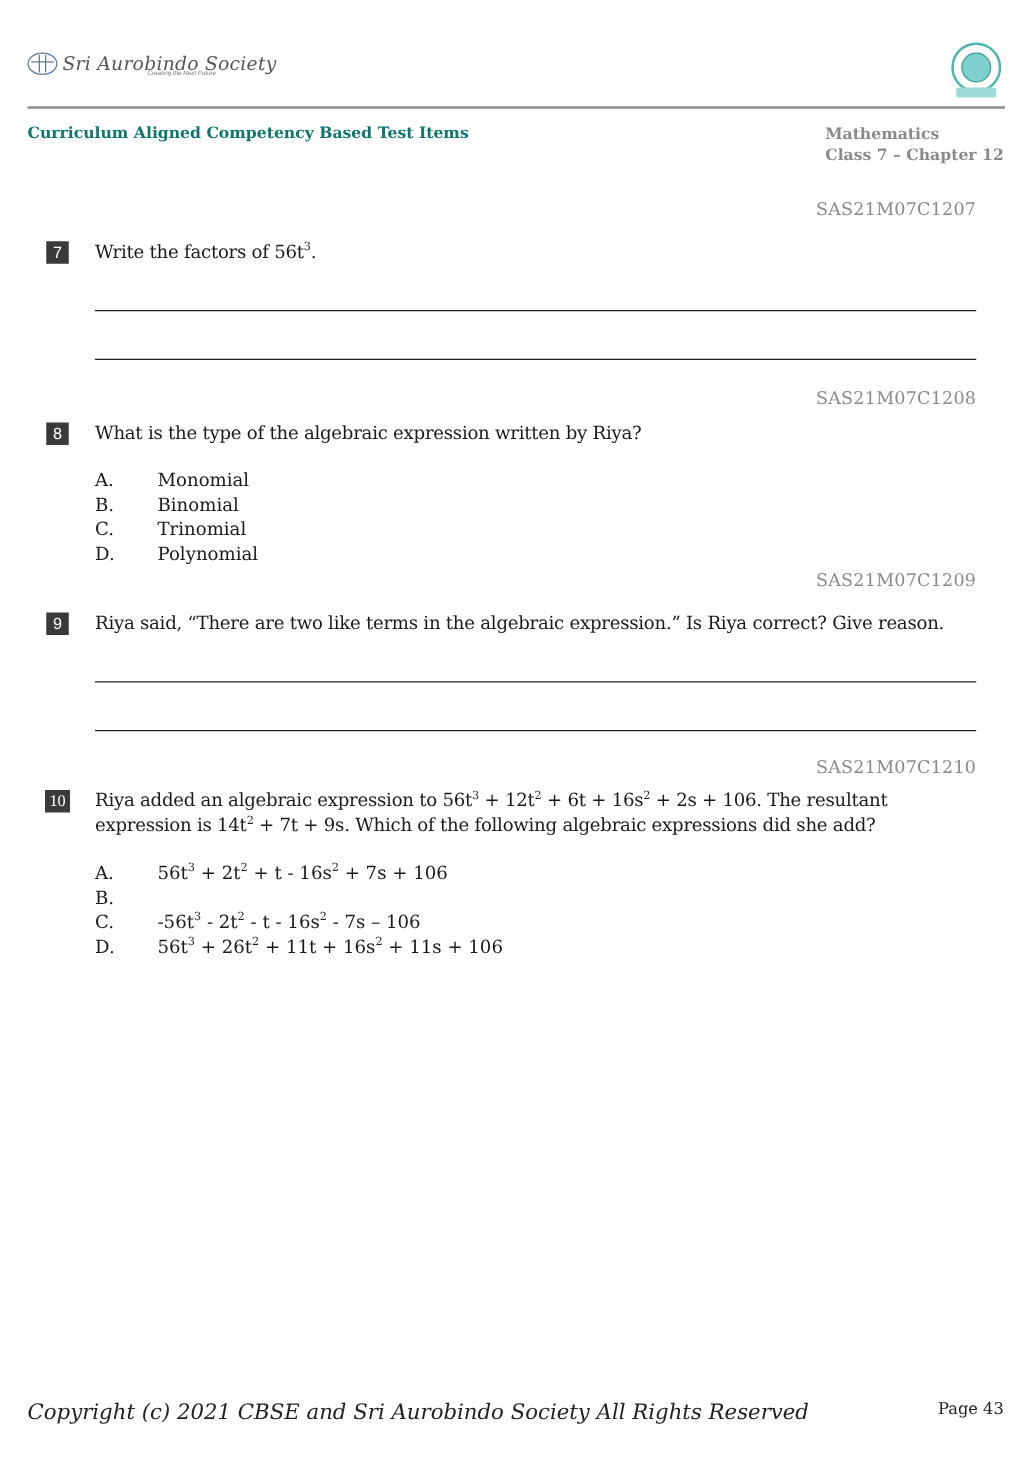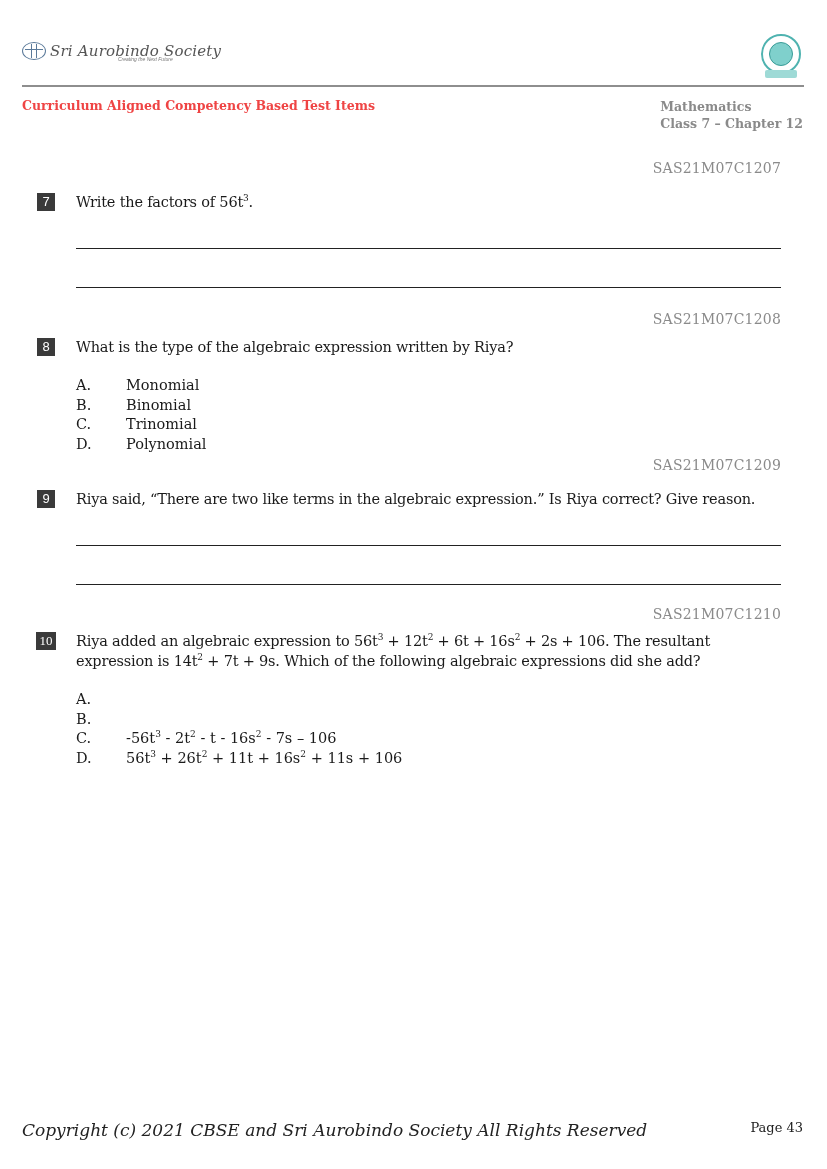--- a/index.html
+++ b/index.html
@@ -15,21 +15,21 @@
   .logo-text { font-family: "DejaVu Serif", serif; font-style: italic; font-size: 15px; color: #555; letter-spacing: 0.2px; }
   .logo-tagline { position: absolute; left: 96px; top: 20px; font-size: 5px; color: #777; font-family: "Liberation Sans", sans-serif; font-style: italic; }
 
   .logo-right { left: 761px; top: 34px; width: 40px; height: 40px; border-radius: 50%;
                 border: 2px solid #4fb3b0; box-sizing: border-box; display: flex; align-items: center; justify-content: center; }
   .logo-right-inner { width: 22px; height: 22px; border-radius: 50%; background: #7fd0cc; border: 1px solid #3a9c98; }
   .logo-ribbon { left: 765px; top: 70px; width: 32px; height: 8px; background: #9edad6; border-radius: 2px; }
 
   .header-rule { left: 22px; top: 85px; width: 782px; height: 2px; background: #8e8e8e; }
 
-  .hdr-left { left: 22px; top: 98px; font-family: "DejaVu Serif", serif; font-weight: bold; font-size: 12.5px; color: #ef4444; }
+  .hdr-left { left: 22px; top: 98px; font-family: "DejaVu Serif", serif; font-weight: bold; font-size: 12.5px; color: #0f766e; }
   .hdr-right { right: 24px; top: 98px; font-family: "DejaVu Serif", serif; font-weight: bold; font-size: 12.5px; color: #8a8a8a; line-height: 17px; }
 
   .code { right: 46px; font-size: 14px; color: #8a8a8a; font-family: "DejaVu Serif", serif; letter-spacing: 0.2px; }
 
   .qnum { left: 37px; width: 18px; height: 18px; background: #3a3a3a; color: #fff;
           font-family: "Liberation Sans", sans-serif; font-size: 13px; text-align: center; line-height: 18px; }
   .qnum.wide { width: 20px; left: 36px; font-family: Liberation Serif, serif; }
 
   .qtext { left: 76px; width: 708px; font-size: 14.5px; line-height: 20px; color: #1a1a1a; letter-spacing: -0.2px; }
   .ansline { left: 76px; width: 705px; height: 0; border-top: 1.2px solid #222; }
@@ -91,20 +91,21 @@
 <div class="abs qnum" style="top:490px">9</div>
 <div class="abs qtext" style="top:489px">Riya said, “There are two like terms in the algebraic expression.” Is Riya correct? Give reason.</div>
 <div class="abs ansline" style="top:545px"></div>
 <div class="abs ansline" style="top:584px"></div>
 
 <div class="abs code" style="top:606px">SAS21M07C1210</div>
 <div class="abs qnum wide" style="top:632px">10</div>
 <div class="abs qtext" style="top:631px">Riya added an algebraic expression to 56t<sup>3</sup> + 12t<sup>2</sup> + 6t + 16s<sup>2</sup> + 2s + 106. The resultant expression is 14t<sup>2</sup> + 7t + 9s. Which of the following algebraic expressions did she add?</div>
 <div class="abs opt" style="top:690px">
     <span class="letter">A.</span>
+    <span>56t<sup>3</sup> + 2t<sup>2</sup> + t - 16s<sup>2</sup> + 7s + 106</span>
   </div>
 <div class="abs opt" style="top:710px">
     <span class="letter">B.</span>
   </div>
 <div class="abs opt" style="top:729px">
     <span class="letter">C.</span>
     <span>-56t<sup>3</sup> - 2t<sup>2</sup> - t - 16s<sup>2</sup> - 7s – 106</span>
   </div>
 <div class="abs opt" style="top:749px">
     <span class="letter">D.</span>

